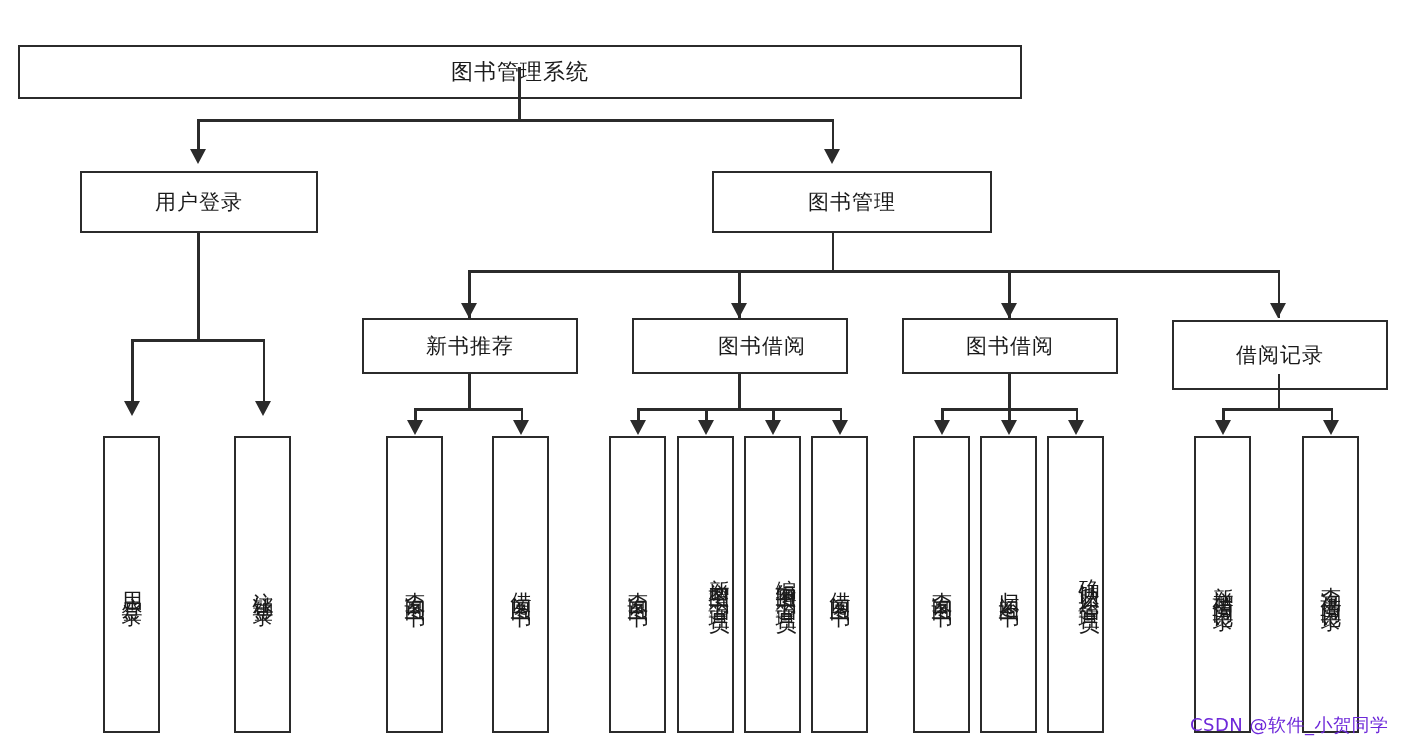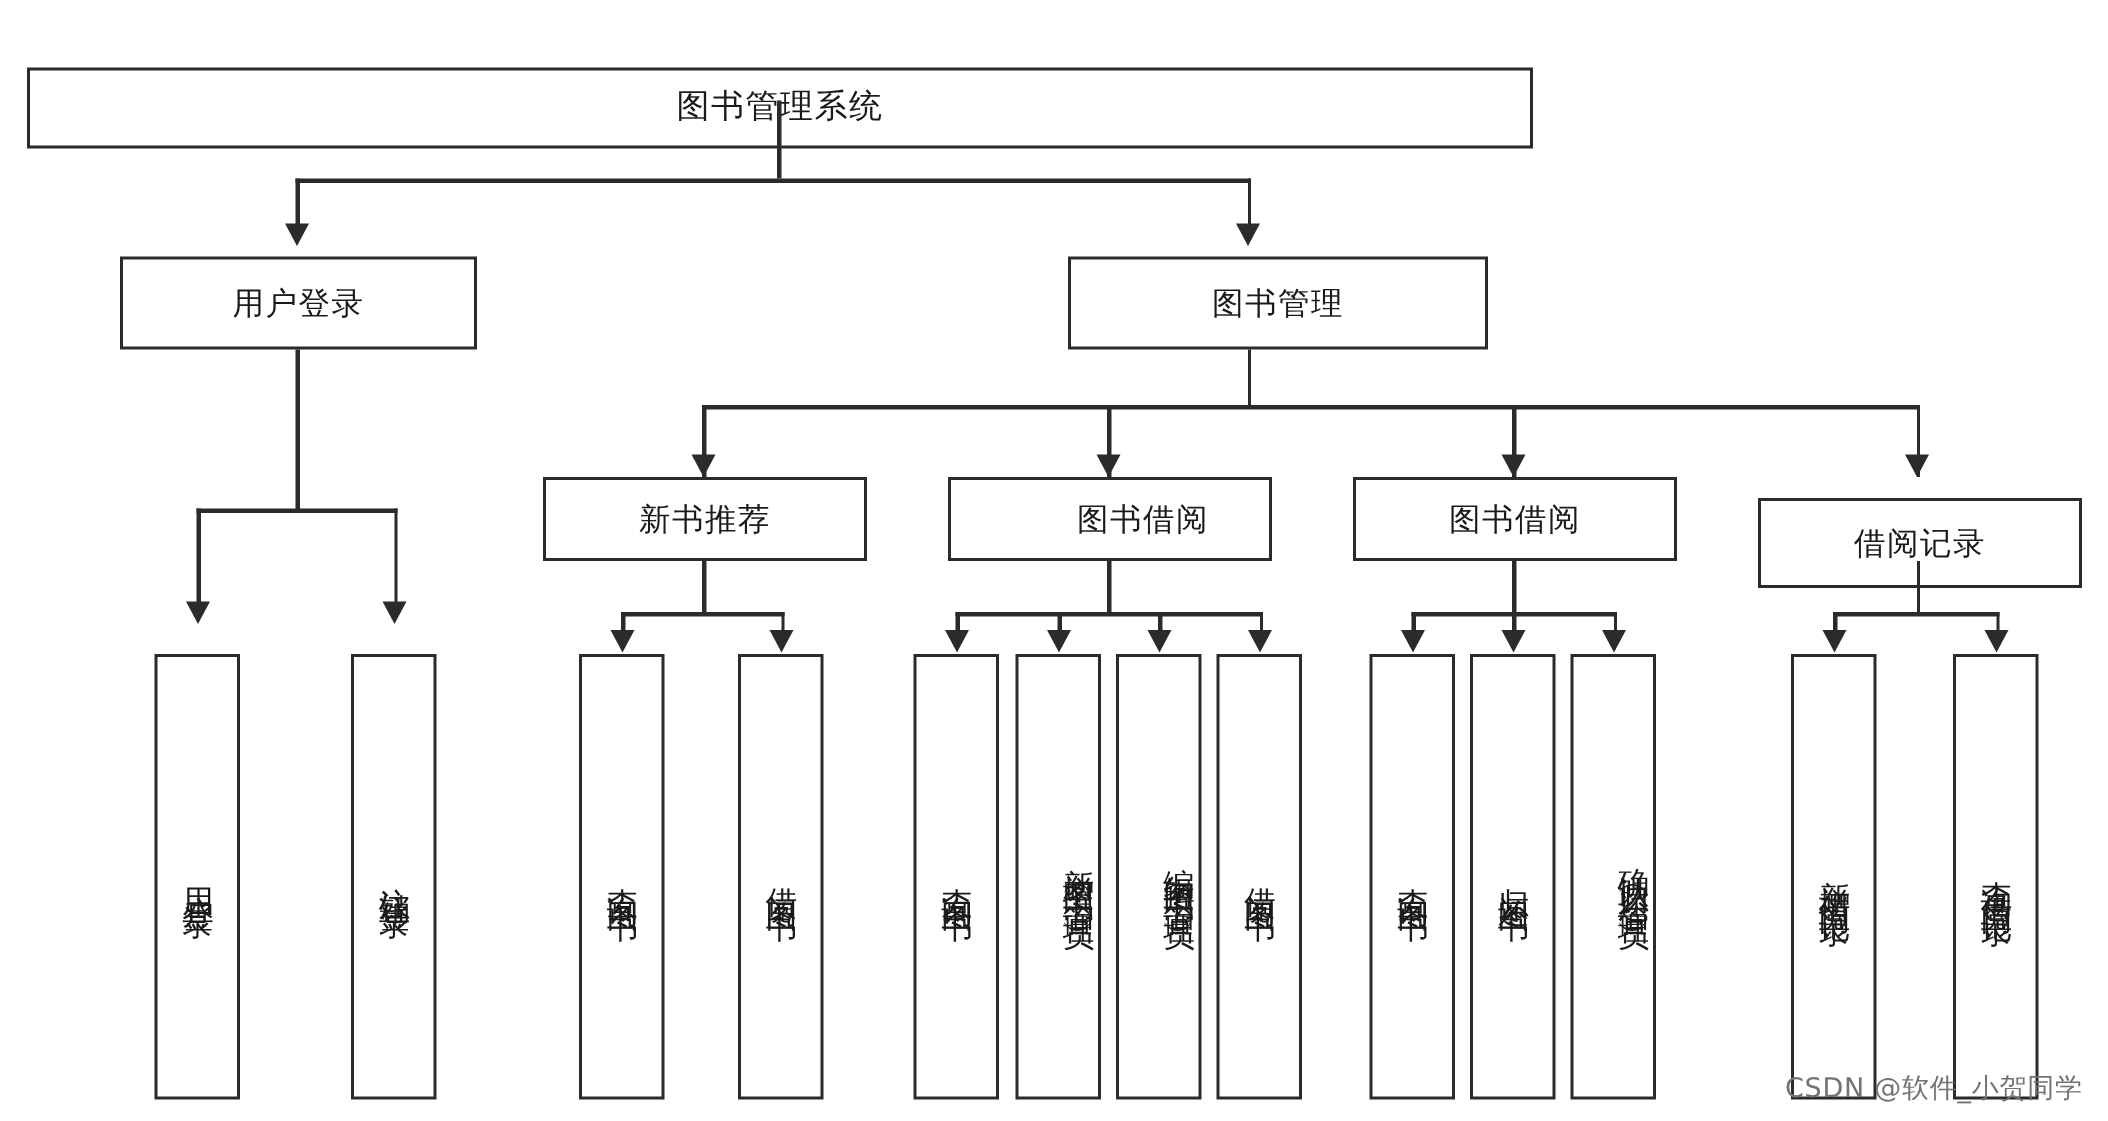--- a/index.html
+++ b/index.html
@@ -44,21 +44,21 @@
   .arrow{
     position:absolute;
     width:0;height:0;
     border-left:8px solid transparent;
     border-right:8px solid transparent;
     border-top:15px solid #2b2b2b;
   }
 
   .watermark{
     position:absolute;
-    color:#737373;
+    color:#6d28d9;
     font-size:18px;
     white-space:nowrap;
     letter-spacing:.5px;
   }
 </style>
 </head>
 <body>
 
 <div id="canvas">
 
@@ -103,21 +103,21 @@
 
   <div class="node h-node" style="left:362px;top:318px;width:216px;height:56px;">
     <span class="lbl">新书推荐</span>
   </div>
   <div class="node h-node" style="left:632px;top:318px;width:216px;height:56px;padding-left:44px;">
     <span class="lbl">图书借阅</span>
   </div>
   <div class="node h-node" style="left:902px;top:318px;width:216px;height:56px;">
     <span class="lbl">图书借阅</span>
   </div>
-  <div class="node h-node" style="left:1172px;top:332px;width:216px;height:60px;">
+  <div class="node h-node" style="left:1172px;top:320px;width:216px;height:70px;">
     <span class="lbl">借阅记录</span>
   </div>
 
   <div class="seg vline" style="left:468px;top:374px;height:36px;"></div>
   <div class="seg hline" style="left:414px;top:408px;width:109px;"></div>
   <div class="seg vline" style="left:414px;top:408px;height:16px;"></div>
   <div class="arrow" style="left:407px;top:420px;"></div>
   <div class="seg vline" style="left:520.5px;top:408px;height:16px;"></div>
   <div class="arrow" style="left:513px;top:420px;"></div>
 

